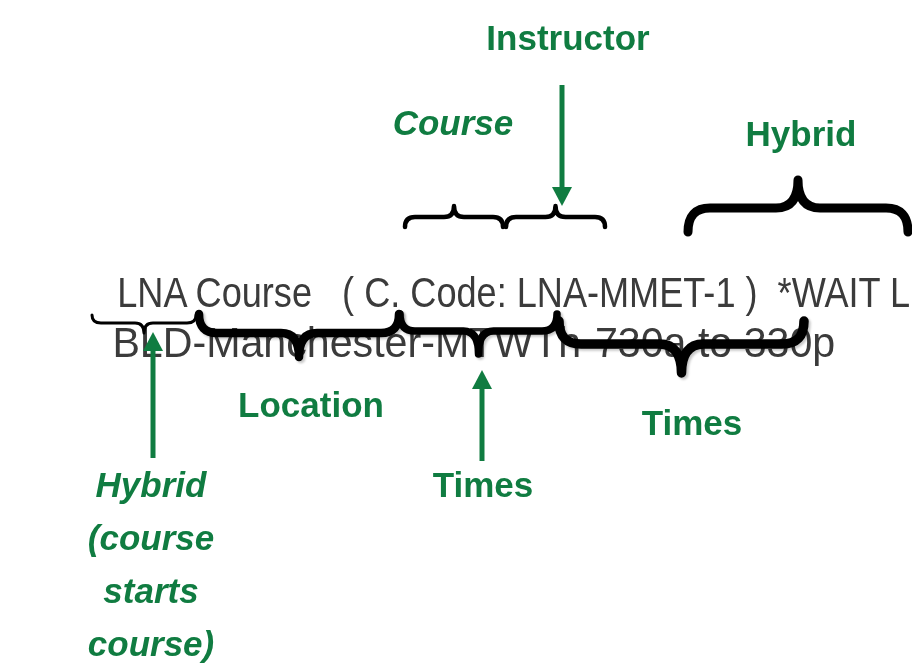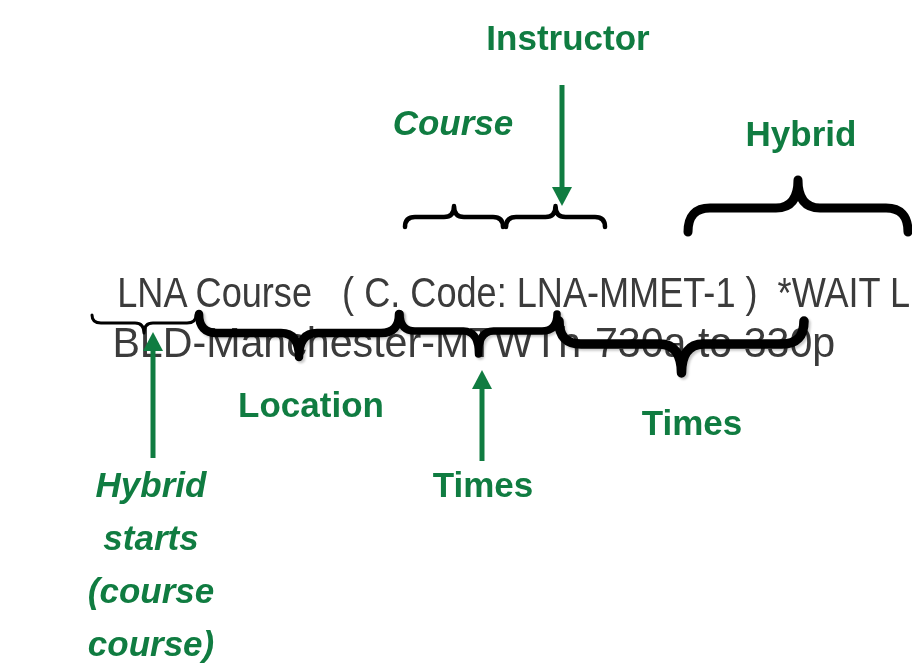--- a/index.html
+++ b/index.html
@@ -63,22 +63,22 @@
   <div class="glabel" style="left:801px;top:116px;">Hybrid</div>
 
   <div class="glabel" style="left:311px;top:387px;">Location</div>
 
   <div class="glabel" style="left:483px;top:467px;">Times</div>
 
   <div class="glabel" style="left:692px;top:405px;">Times</div>
 
   <div class="glabel lh53" style="left:151px;top:458px;">
     <span class="ln">Hybrid</span>
+    <span class="ln">(course</span>
     <span class="ln">starts</span>
-    <span class="ln">(course</span>
     <span class="ln">course)</span>
   </div>
 
   <div class="main-line" id="line1" style="left:0;top:224px;">
     <span>LNA Course   ( C. Code: LNA-MMET-1 )  *WAIT LIST*</span>
   </div>
   <div class="main-line" id="line2" style="left:-6px;top:274px;">
     <span>BLD-Manchester-MTWTh-730a to 330p</span>
   </div>
 

